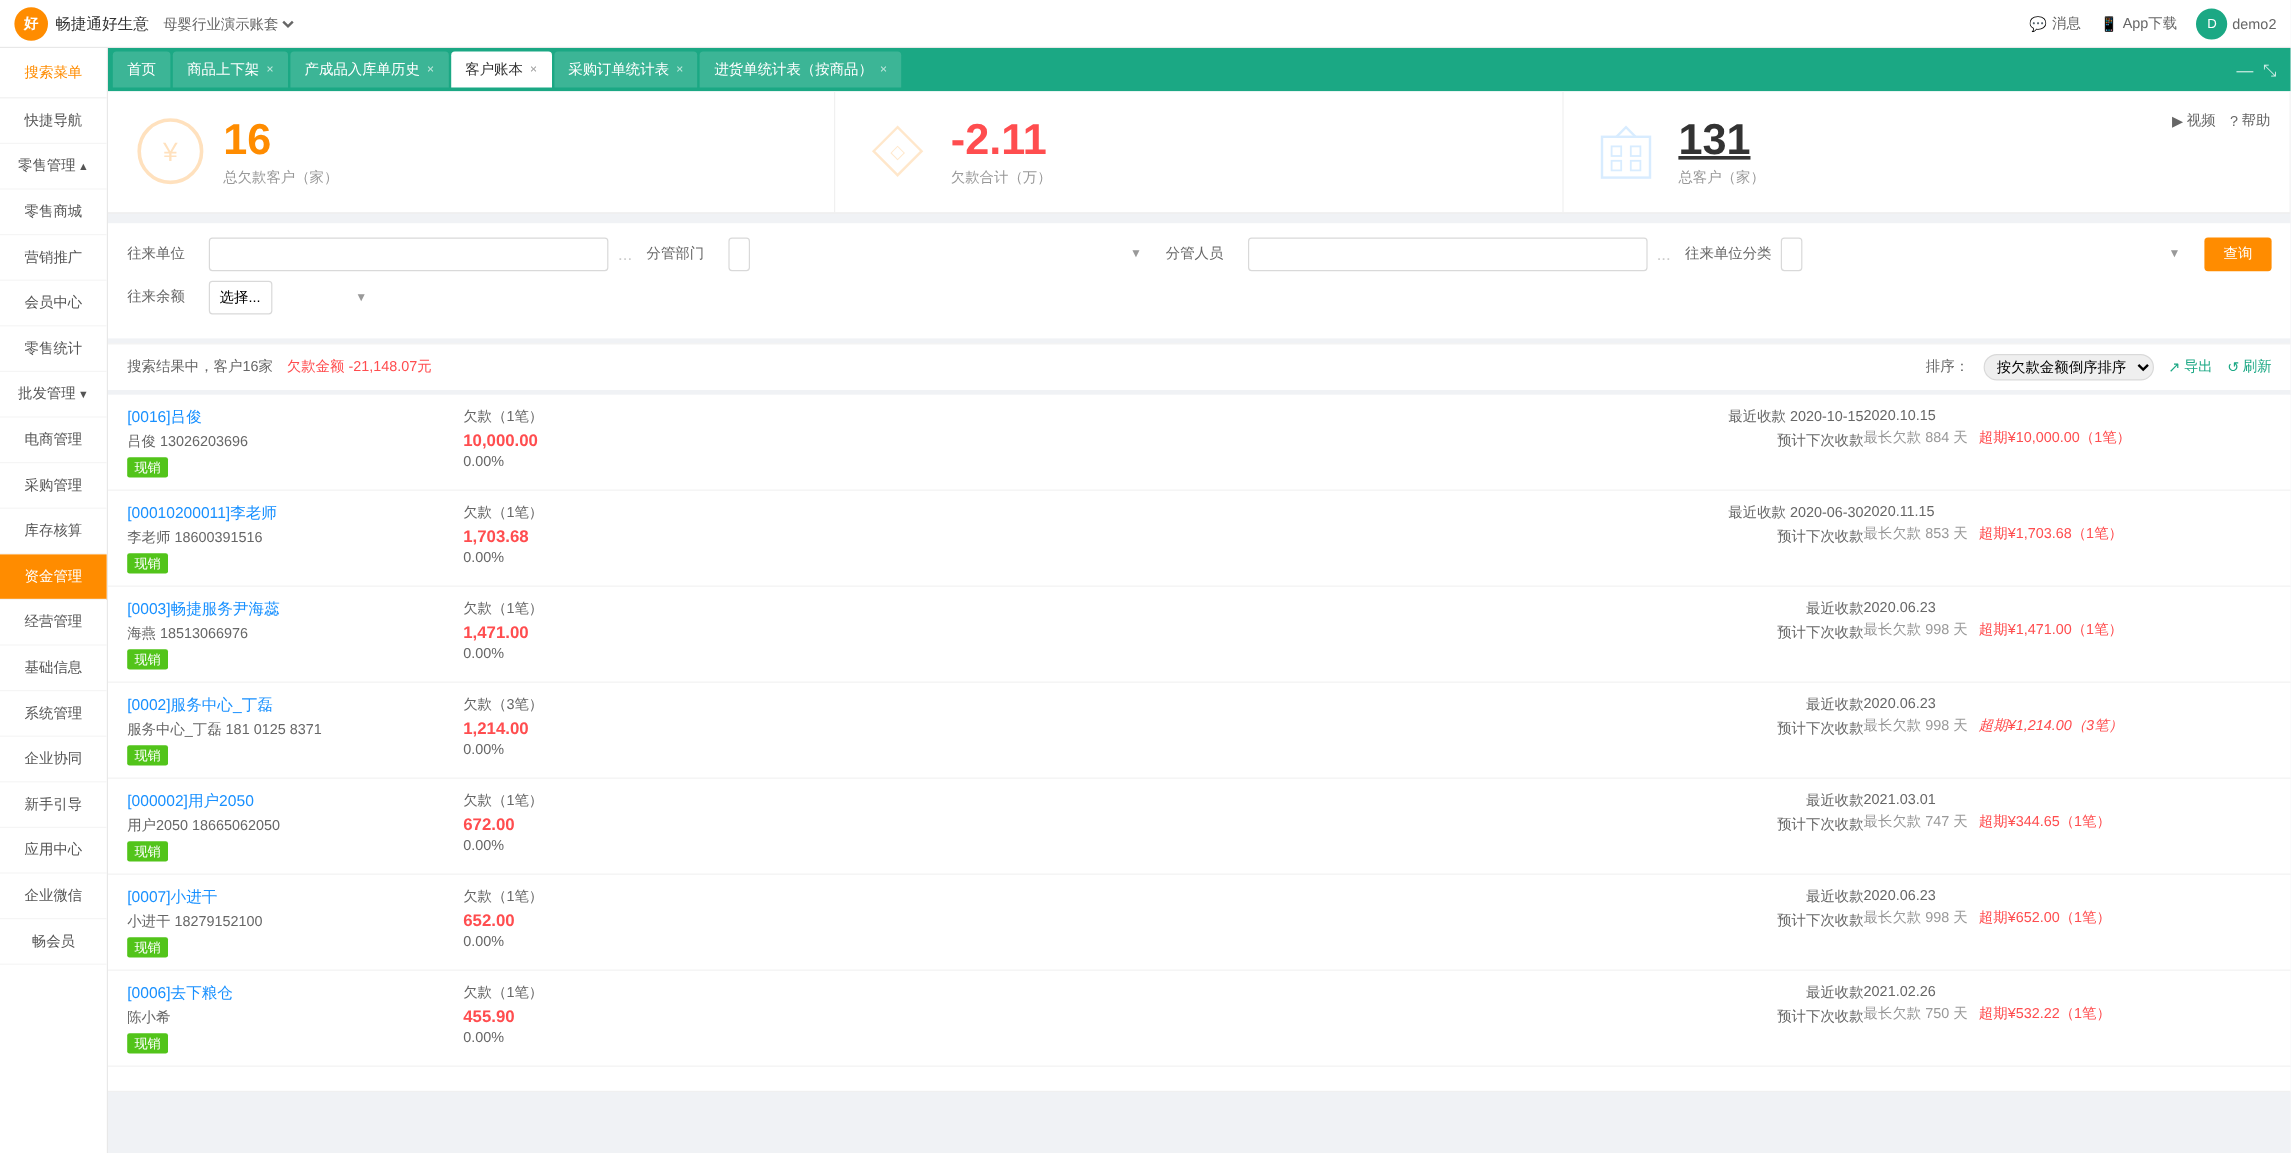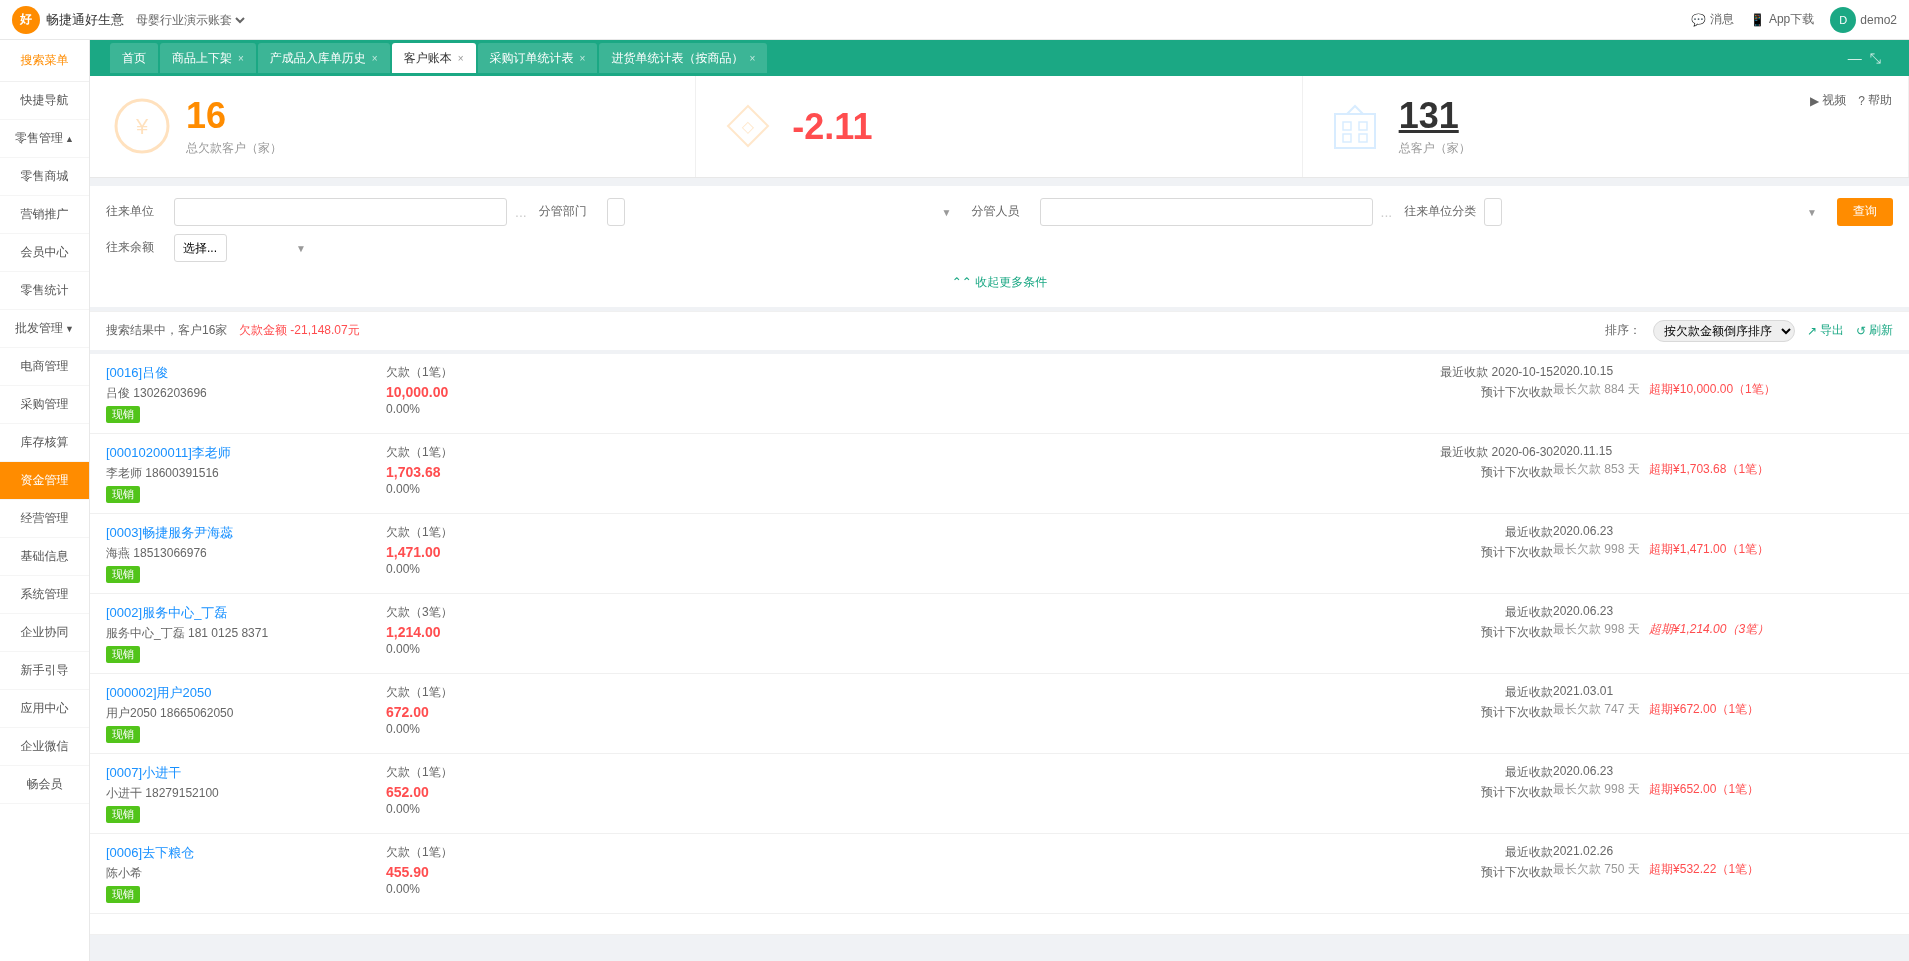--- a/index.html
+++ b/index.html
@@ -21,21 +21,21 @@
     
     
     .sidebar { width: 90px; background: #fff; border-right: 1px solid #e8e8e8; display: flex; flex-direction: column; overflow-y: auto; }
     .sidebar-search { padding: 8px; border-bottom: 1px solid #f0f0f0; }
     .sidebar-search-btn { width: 100%; background: none; border: none; color: #ff8c00; font-size: 12px; cursor: pointer; text-align: center; padding: 4px 0; }
     .sidebar-item { padding: 10px 6px; text-align: center; cursor: pointer; font-size: 12px; color: #555; border-bottom: 1px solid #f5f5f5; }
     .sidebar-item.active { background: #ff8c00; color: #fff; }
     .sidebar-item.has-arrow { display: flex; align-items: center; justify-content: center; gap: 2px; }
     
     
-    .tabs-area { height: 36px; background: #1ba884; display: flex; align-items: center; padding: 0 20px; overflow: hidden; }
+    .tabs-area { height: 36px; background: #1ba884; display: flex; align-items: center; padding: 0 4px; overflow: hidden; }
     .tab { display: flex; align-items: center; gap: 4px; padding: 0 12px; height: 30px; background: rgba(255,255,255,0.15); color: #fff; font-size: 12px; cursor: pointer; border-radius: 3px 3px 0 0; margin-right: 2px; white-space: nowrap; }
     .tab.active { background: #fff; color: #333; }
     .tab-close { font-size: 10px; color: rgba(255,255,255,0.7); cursor: pointer; margin-left: 2px; }
     .tab.active .tab-close { color: #999; }
     .tabs-actions { margin-left: auto; display: flex; gap: 8px; padding-right: 8px; }
     .tabs-actions span { color: rgba(255,255,255,0.8); font-size: 14px; cursor: pointer; }
     
     
     .stats-cards { display: flex; background: #fff; margin: 0; padding: 0; border-bottom: 1px solid #e8e8e8; }
     .stat-card { flex: 1; display: flex; align-items: center; padding: 20px 24px; gap: 16px; border-right: 1px solid #f0f0f0; }
@@ -246,20 +246,21 @@
         </div>
         <div class="stat-card">
           <div class="stat-icon" style="color:#ff4d4f;font-size:48px;opacity:0.2;">
             <svg width="56" height="56" viewBox="0 0 56 56" fill="none">
               <path d="M28 8 L48 28 L28 48 L8 28 Z" stroke="#ff8c00" stroke-width="2" fill="none"></path>
               <text x="28" y="34" text-anchor="middle" font-size="16" fill="#ff8c00">◇</text>
             </svg>
           </div>
           <div class="stat-info">
             <div class="stat-value red">-2.11</div>
+            <div class="stat-label">欠款合计（万）</div>
           </div>
         </div>
         <div class="stat-card" style="position:relative;">
           <div class="stat-icon" style="color:#91caff;font-size:48px;opacity:0.35;">
             <svg width="56" height="56" viewBox="0 0 56 56" fill="none">
               <rect x="8" y="16" width="40" height="34" stroke="#91caff" stroke-width="2" fill="none"></rect>
               <rect x="16" y="24" width="8" height="8" stroke="#91caff" stroke-width="1.5" fill="none"></rect>
               <rect x="32" y="24" width="8" height="8" stroke="#91caff" stroke-width="1.5" fill="none"></rect>
               <rect x="16" y="36" width="8" height="8" stroke="#91caff" stroke-width="1.5" fill="none"></rect>
               <rect x="32" y="36" width="8" height="8" stroke="#91caff" stroke-width="1.5" fill="none"></rect>
@@ -316,24 +317,20 @@
         <div class="filter-row">
           <div class="filter-item">
             <label class="filter-label">往来余额</label>
             <div class="filter-select-wrap" style="max-width:140px;">
               <select class="filter-select">
                 <option>选择...</option>
               </select>
             </div>
           </div>
         </div>
-        <div class="collapse-bar">
-          <span>⌃⌃</span>
-          <span>收起更多条件</span>
-        </div>
       </div>
 
       <div class="results-header">
         <div>
           <span style="font-size:12px;color:#666;">搜索结果中，客户16家</span>
           <span style="font-size:12px;color:#ff4d4f;margin-left:8px;">欠款金额 -21,148.07元</span>
         </div>
         <div class="results-actions">
           <span style="font-size:12px;color:#666;">排序：</span>
           <select class="sort-select">
@@ -460,21 +457,21 @@
             <div class="debt-ratio">0.00%</div>
           </div>
           <div class="return-info col-return">
             <div class="return-row">最近收款</div>
             <div class="return-row">预计下次收款</div>
           </div>
           <div class="due-info col-due">
             <div class="due-date">2021.03.01</div>
             <div class="overdue-days">
               <span>最长欠款 747 天</span>
-              <span class="overdue-text" style="margin-left:6px;">超期¥672.00（1笔）</span>
+              <span class="overdue-text" style="margin-left:6px;">超期¥344.65（1笔）</span>
             </div>
           </div>
         </div>
 
         <div class="table-row">
           <div class="customer-info col-customer">
             <div class="customer-name">[0007]小进干</div>
             <div class="customer-phone">小进干  18279152100</div>
             <span class="tag">现销</span>
           </div>

